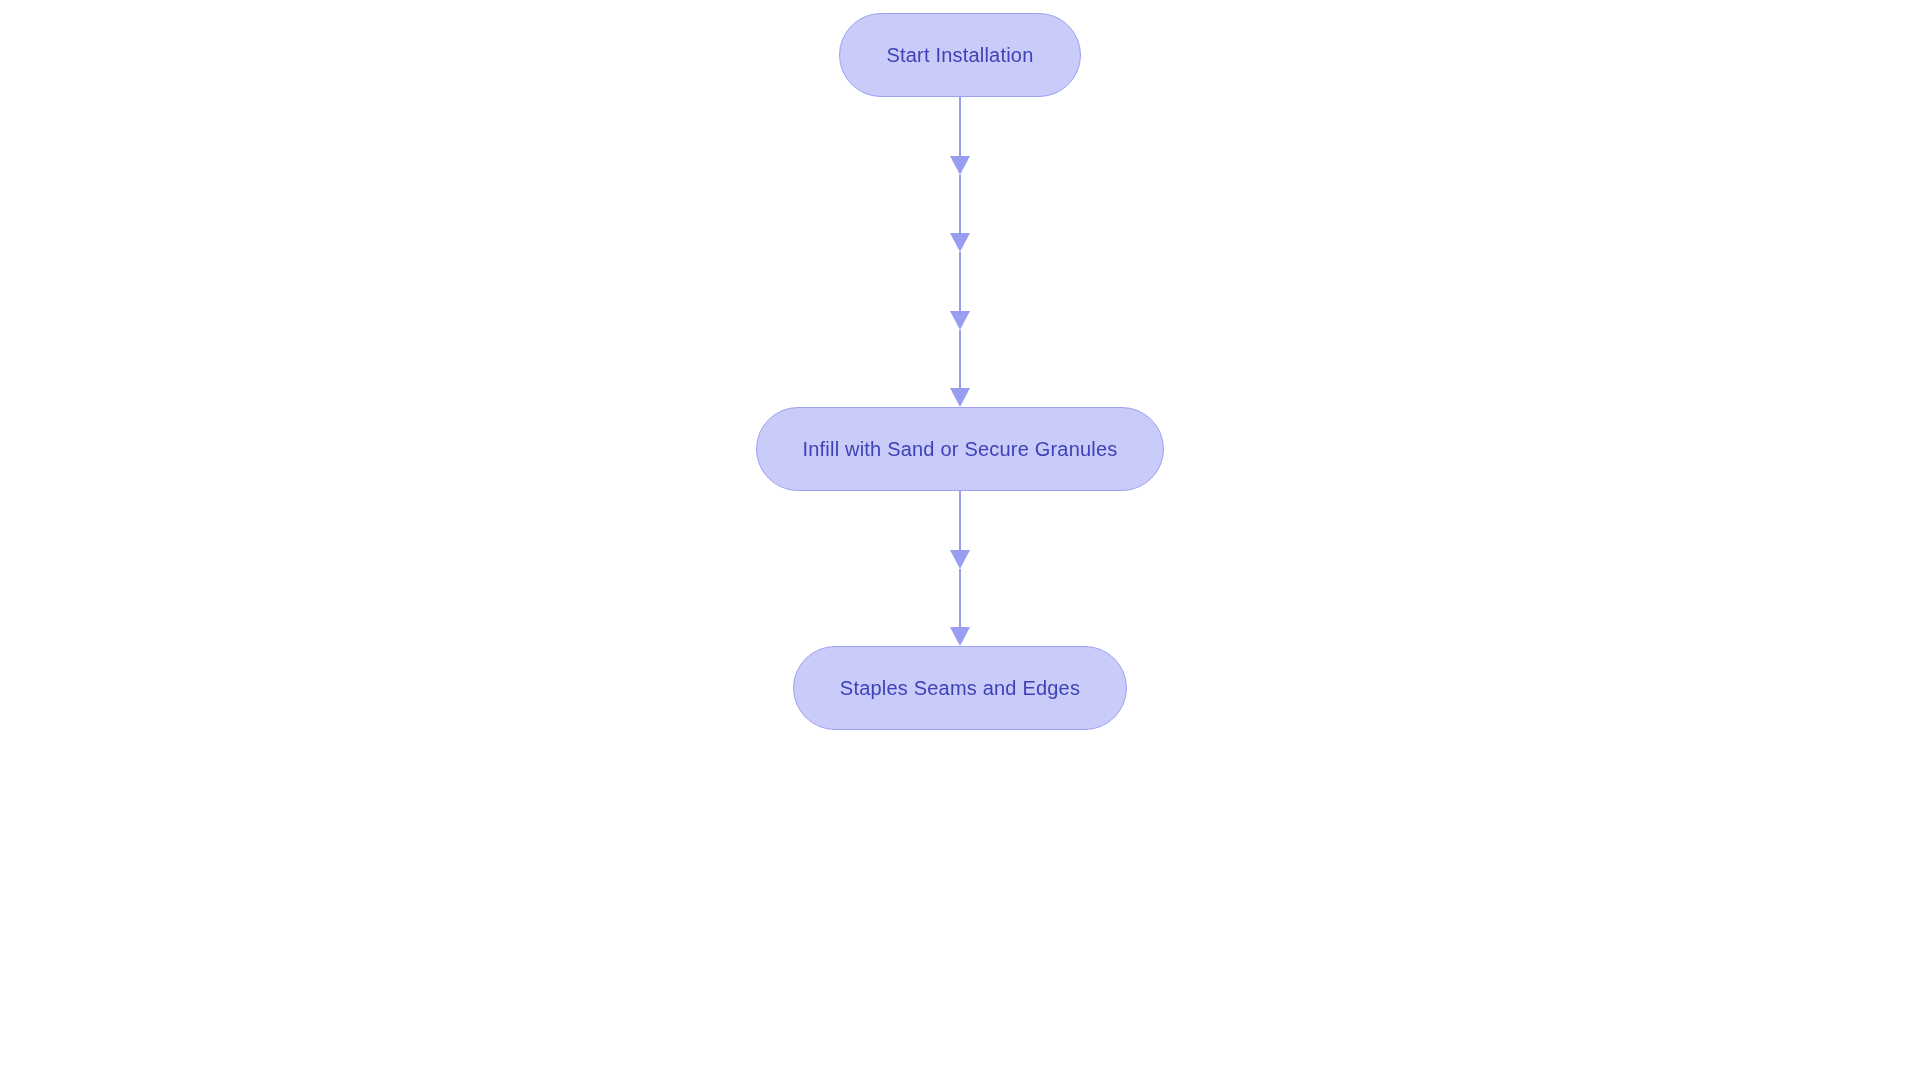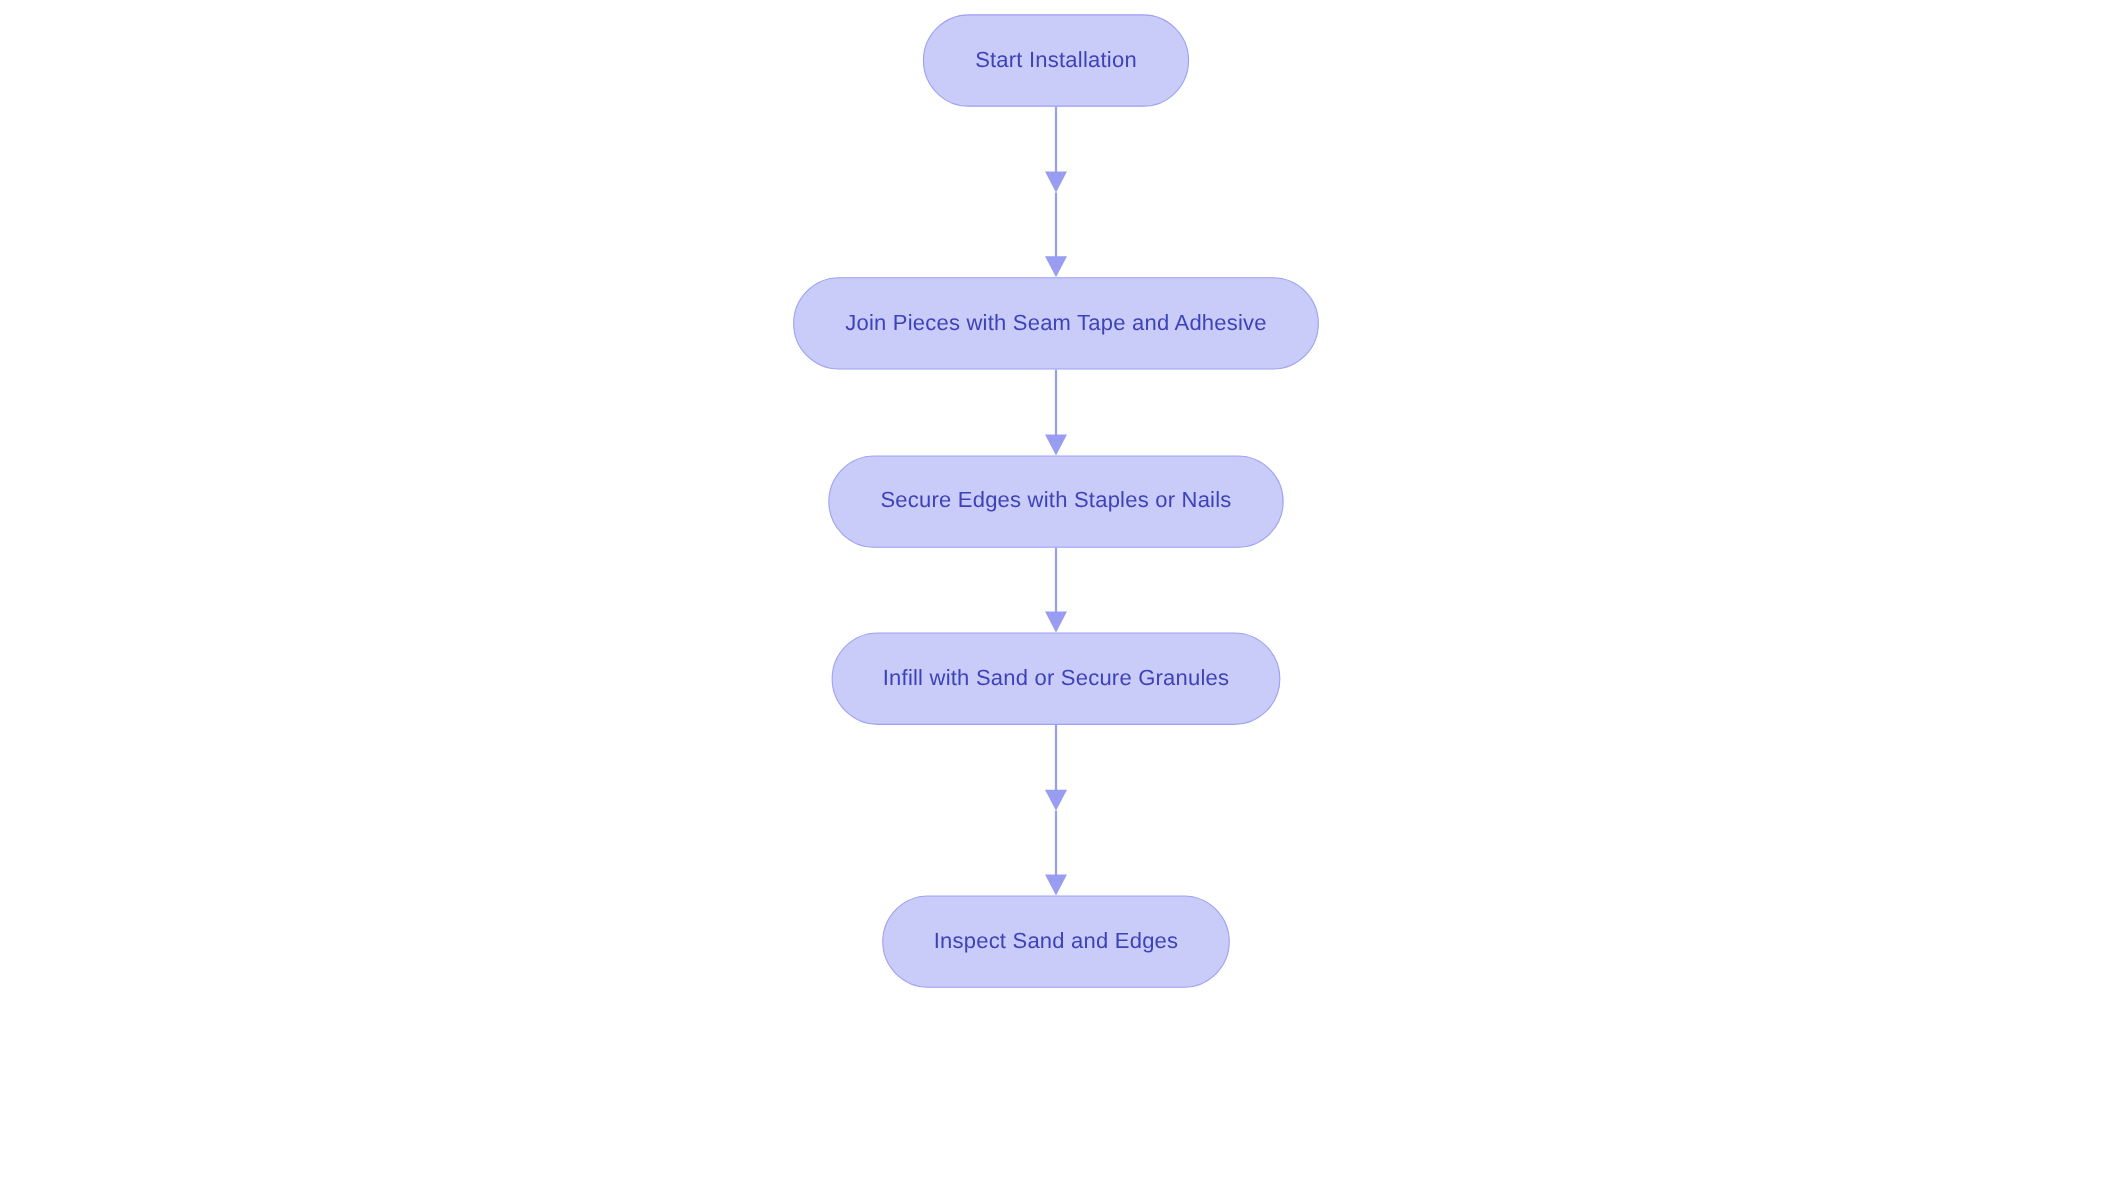--- a/index.html
+++ b/index.html
@@ -80,32 +80,26 @@
     <div class="line"></div>
     <div class="head"></div>
   </div>
 
 
   <div class="connector">
     <div class="line"></div>
     <div class="head"></div>
   </div>
 
-  <div class="node">
-    <span>Join Pieces with Seam Tape and Adhesive</span>
-  </div>
 
   <div class="connector">
     <div class="line"></div>
     <div class="head"></div>
   </div>
 
-  <div class="node">
-    <span>Secure Edges with Staples or Nails</span>
-  </div>
 
   <div class="connector">
     <div class="line"></div>
     <div class="head"></div>
   </div>
 
   <div class="node">
     <span>Infill with Sand or Secure Granules</span>
   </div>
 
@@ -114,16 +108,16 @@
     <div class="head"></div>
   </div>
 
 
   <div class="connector">
     <div class="line"></div>
     <div class="head"></div>
   </div>
 
   <div class="node">
-    <span>Inspect Sand and Edges</span>
+    <span>Staples Seams and Edges</span>
   </div>
 
 </div>
 
 </body></html>

